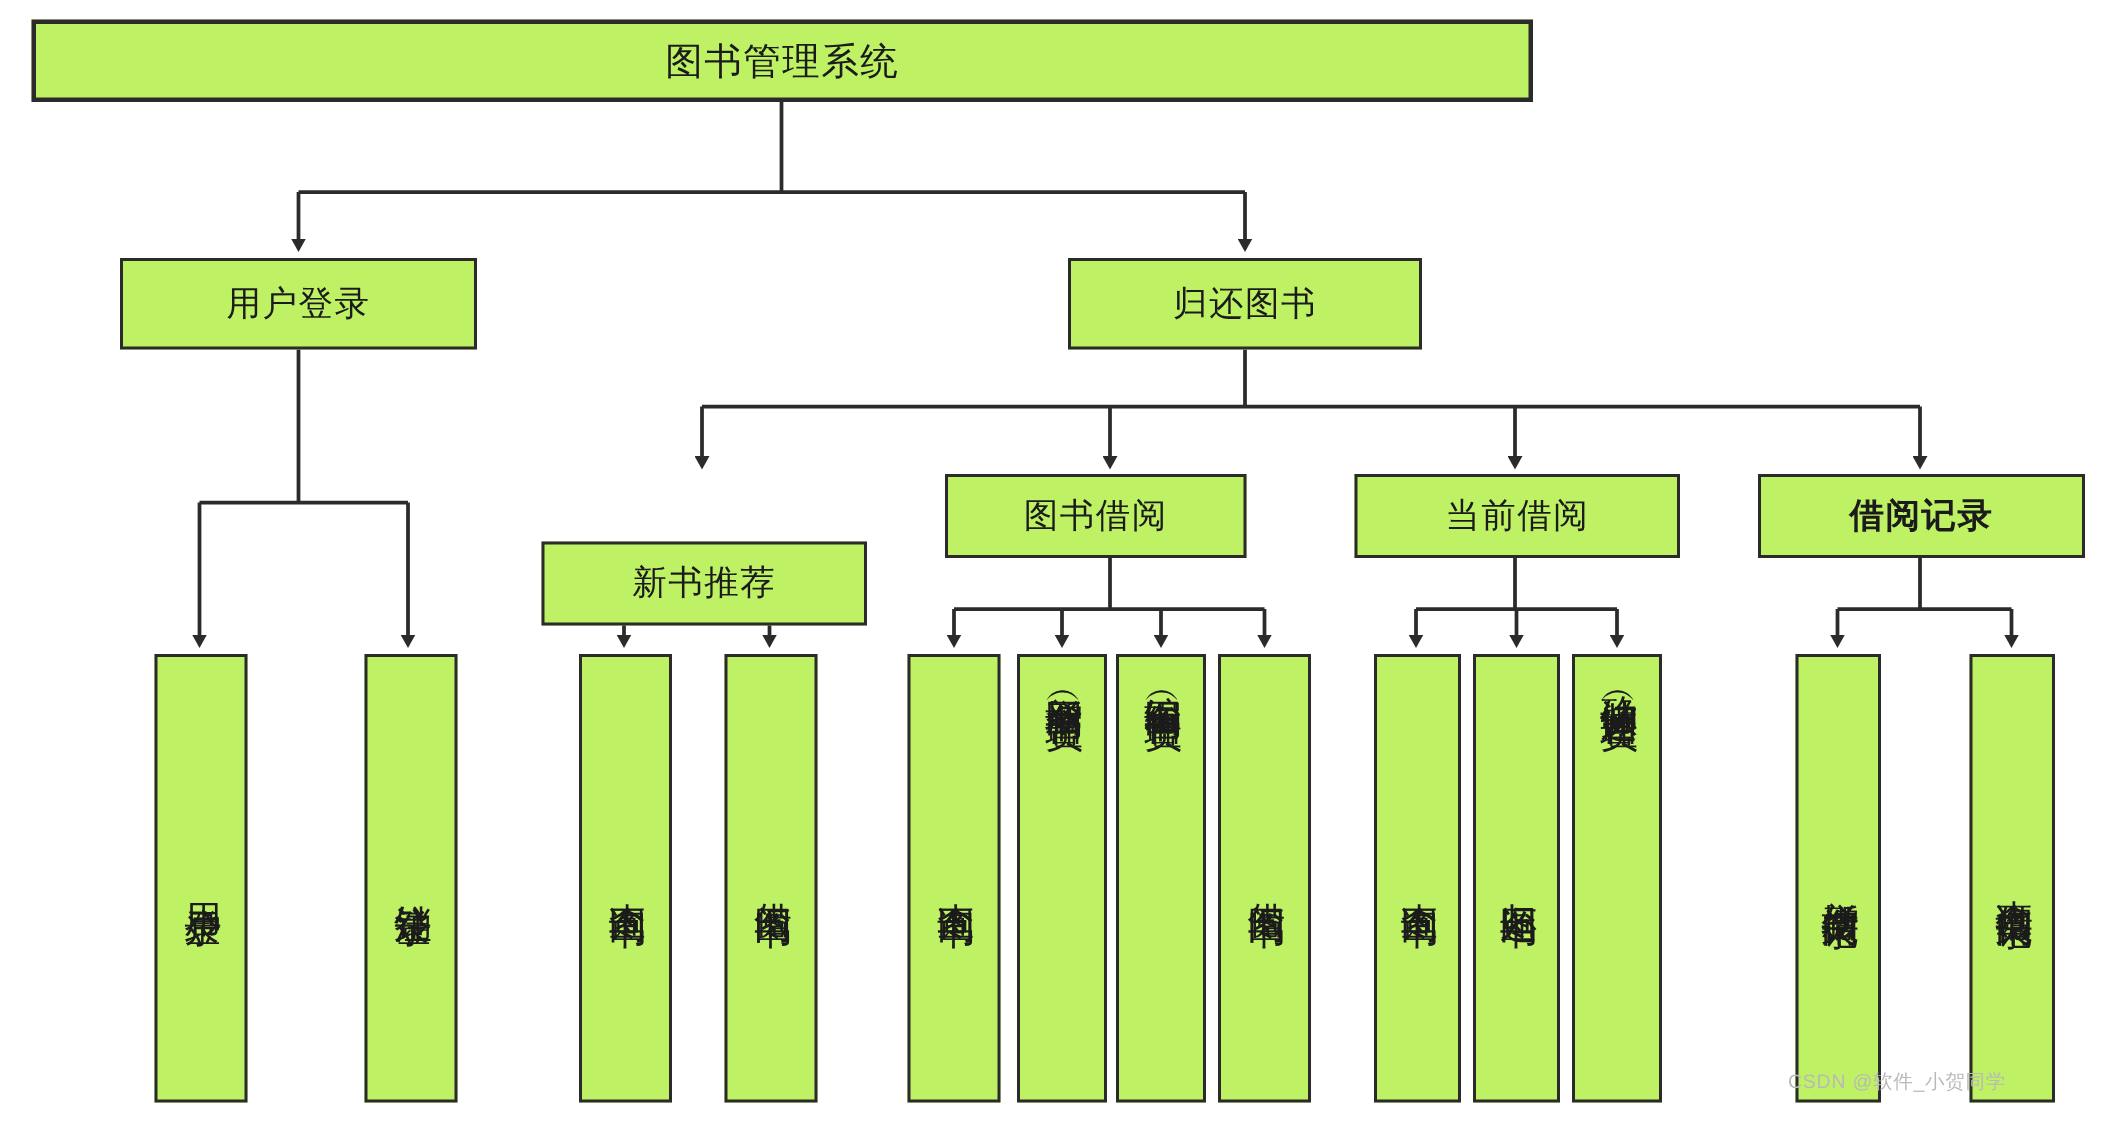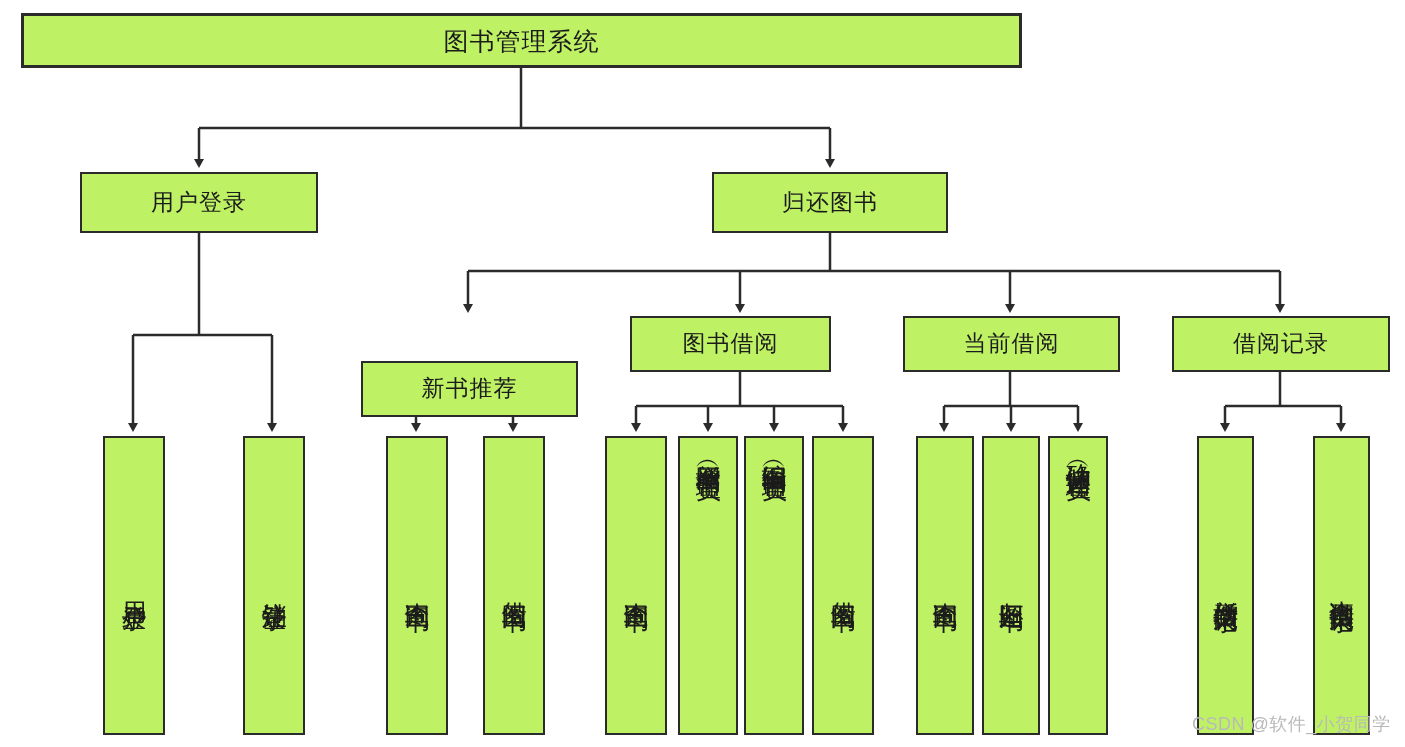--- a/index.html
+++ b/index.html
@@ -64,21 +64,21 @@
     text-align: left;
   }
   .node-leaf.center-v {
     align-items: center;
     padding-top: 0;
   }
   .watermark {
     position: absolute;
     left: 1192px;
     top: 712px;
-    font-size: 18px;
+    font-size: 13px;
     color: #b9b9b9;
     white-space: nowrap;
     z-index: 6;
     letter-spacing: 0.5px;
   }
 </style>
 </head>
 <body>
 
 <div id="diagram-root">
@@ -151,21 +151,21 @@
   </div>
 
   <div class="node" style="left:630px; top:316px; width:201px; height:56px;">
     <span class="node-label-h">图书借阅</span>
   </div>
 
   <div class="node" style="left:903px; top:316px; width:217px; height:56px;">
     <span class="node-label-h">当前借阅</span>
   </div>
 
-  <div class="node" style="left:1172px; top:316px; width:218px; height:56px;">
+  <div class="node" style="left:1172px; top:316px; width:218px; height:56px;font-weight:bold;">
     <span class="node-label-h">借阅记录</span>
   </div>
 
   <div class="node node-leaf center-v" style="left:103px; top:436px; width:62px; height:299px;">
     <span class="node-label-v">用户登录</span>
   </div>
 
   <div class="node node-leaf center-v" style="left:243px; top:436px; width:62px; height:299px;">
     <span class="node-label-v">注销登录</span>
   </div>

